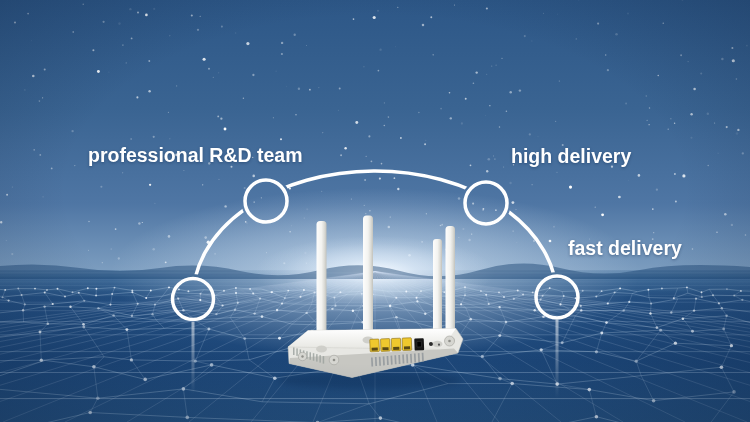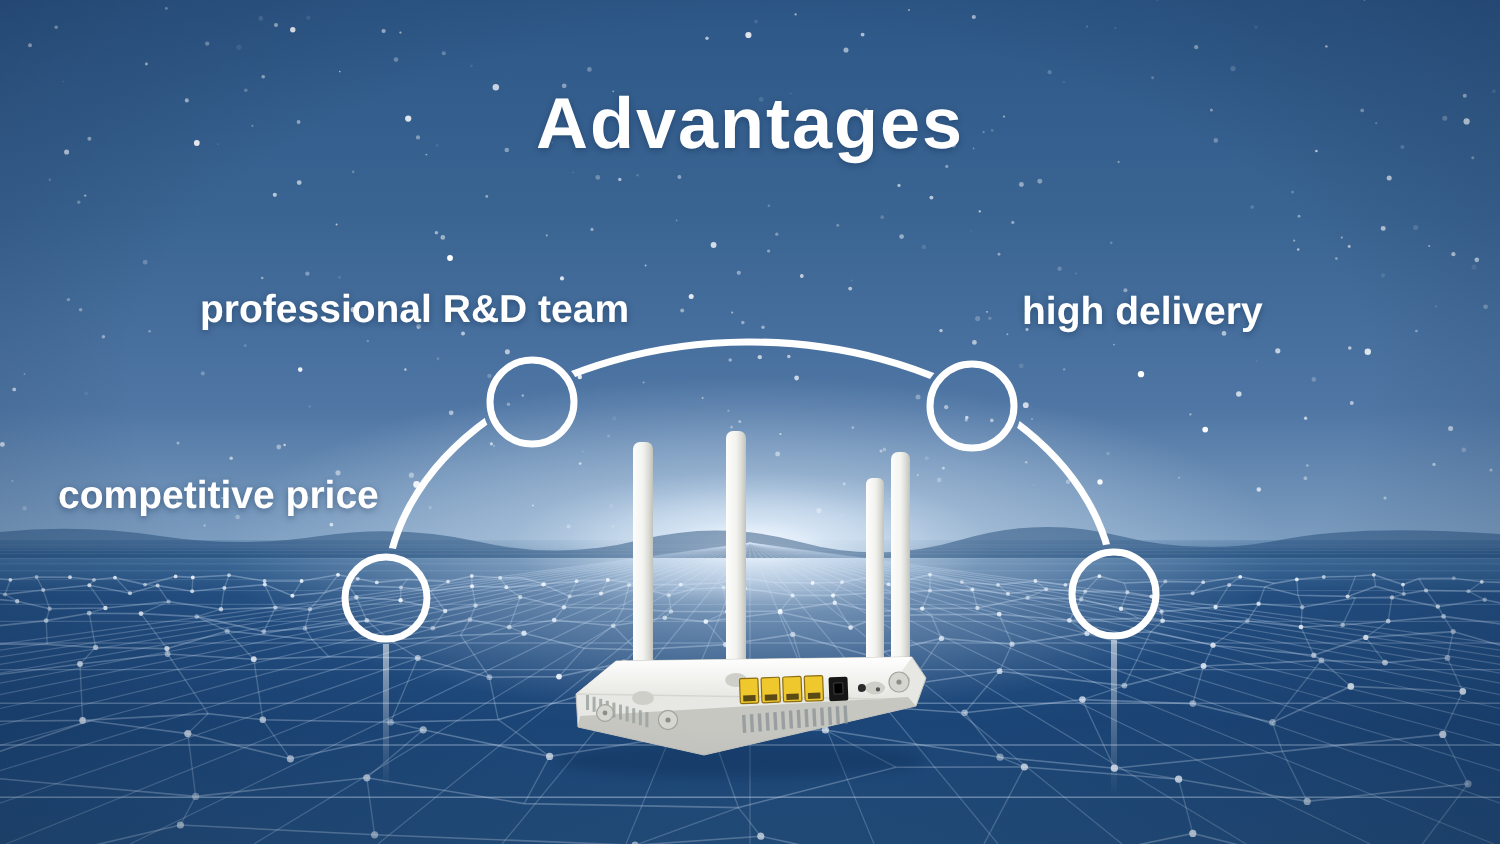--- a/index.html
+++ b/index.html
@@ -10,21 +10,21 @@
   .stage svg{position:absolute;left:0;top:0;}
   .title{
     position:absolute;left:0;right:0;top:41px;text-align:center;
     color:#ffffff;font-weight:700;font-size:36px;letter-spacing:1px;
     text-shadow:0 1px 3px rgba(10,35,70,.35);
   }
   .label{
     position:absolute;color:#ffffff;font-weight:700;font-size:19.5px;
     white-space:nowrap;text-shadow:0 1px 3px rgba(10,35,70,.4);
   }
-  .label.tl{left:88px;top:144px;margin-left:12px;}
+  .label.tl{left:88px;top:144px;}
   .label.tr{left:511px;top:145px;}
   .label.bl{left:29px;top:237px;}
   .label.br{left:568px;top:237px;}
 </style>
 </head>
 <body>
 
 <div class="stage">
 
   <svg width="750" height="422" viewBox="0 0 750 422">
@@ -906,17 +906,16 @@
       <circle cx="334" cy="360" r="4.8" fill="#d6d6d1" stroke="#a3a39e" stroke-width="0.6"></circle>
       <circle cx="449.5" cy="341" r="5" fill="#d6d6d1" stroke="#a3a39e" stroke-width="0.6"></circle>
       <circle cx="302.5" cy="356.5" r="1.2" fill="#8e8e89"></circle>
       <circle cx="334" cy="360" r="1.3" fill="#8e8e89"></circle>
       <circle cx="449.5" cy="341" r="1.3" fill="#8e8e89"></circle>
     </g>
 
     <rect x="0" y="0" width="750" height="422" fill="url(#vigGrad)"></rect>
   </svg>
 
-  <div class="title">Advantages</div>
   <div class="label tl">professional R&amp;D team</div>
   <div class="label tr">high delivery</div>
-  <div class="label bl">competitive price</div>
+  <div class="label br">fast delivery</div>
 </div>
 
 </body></html>

